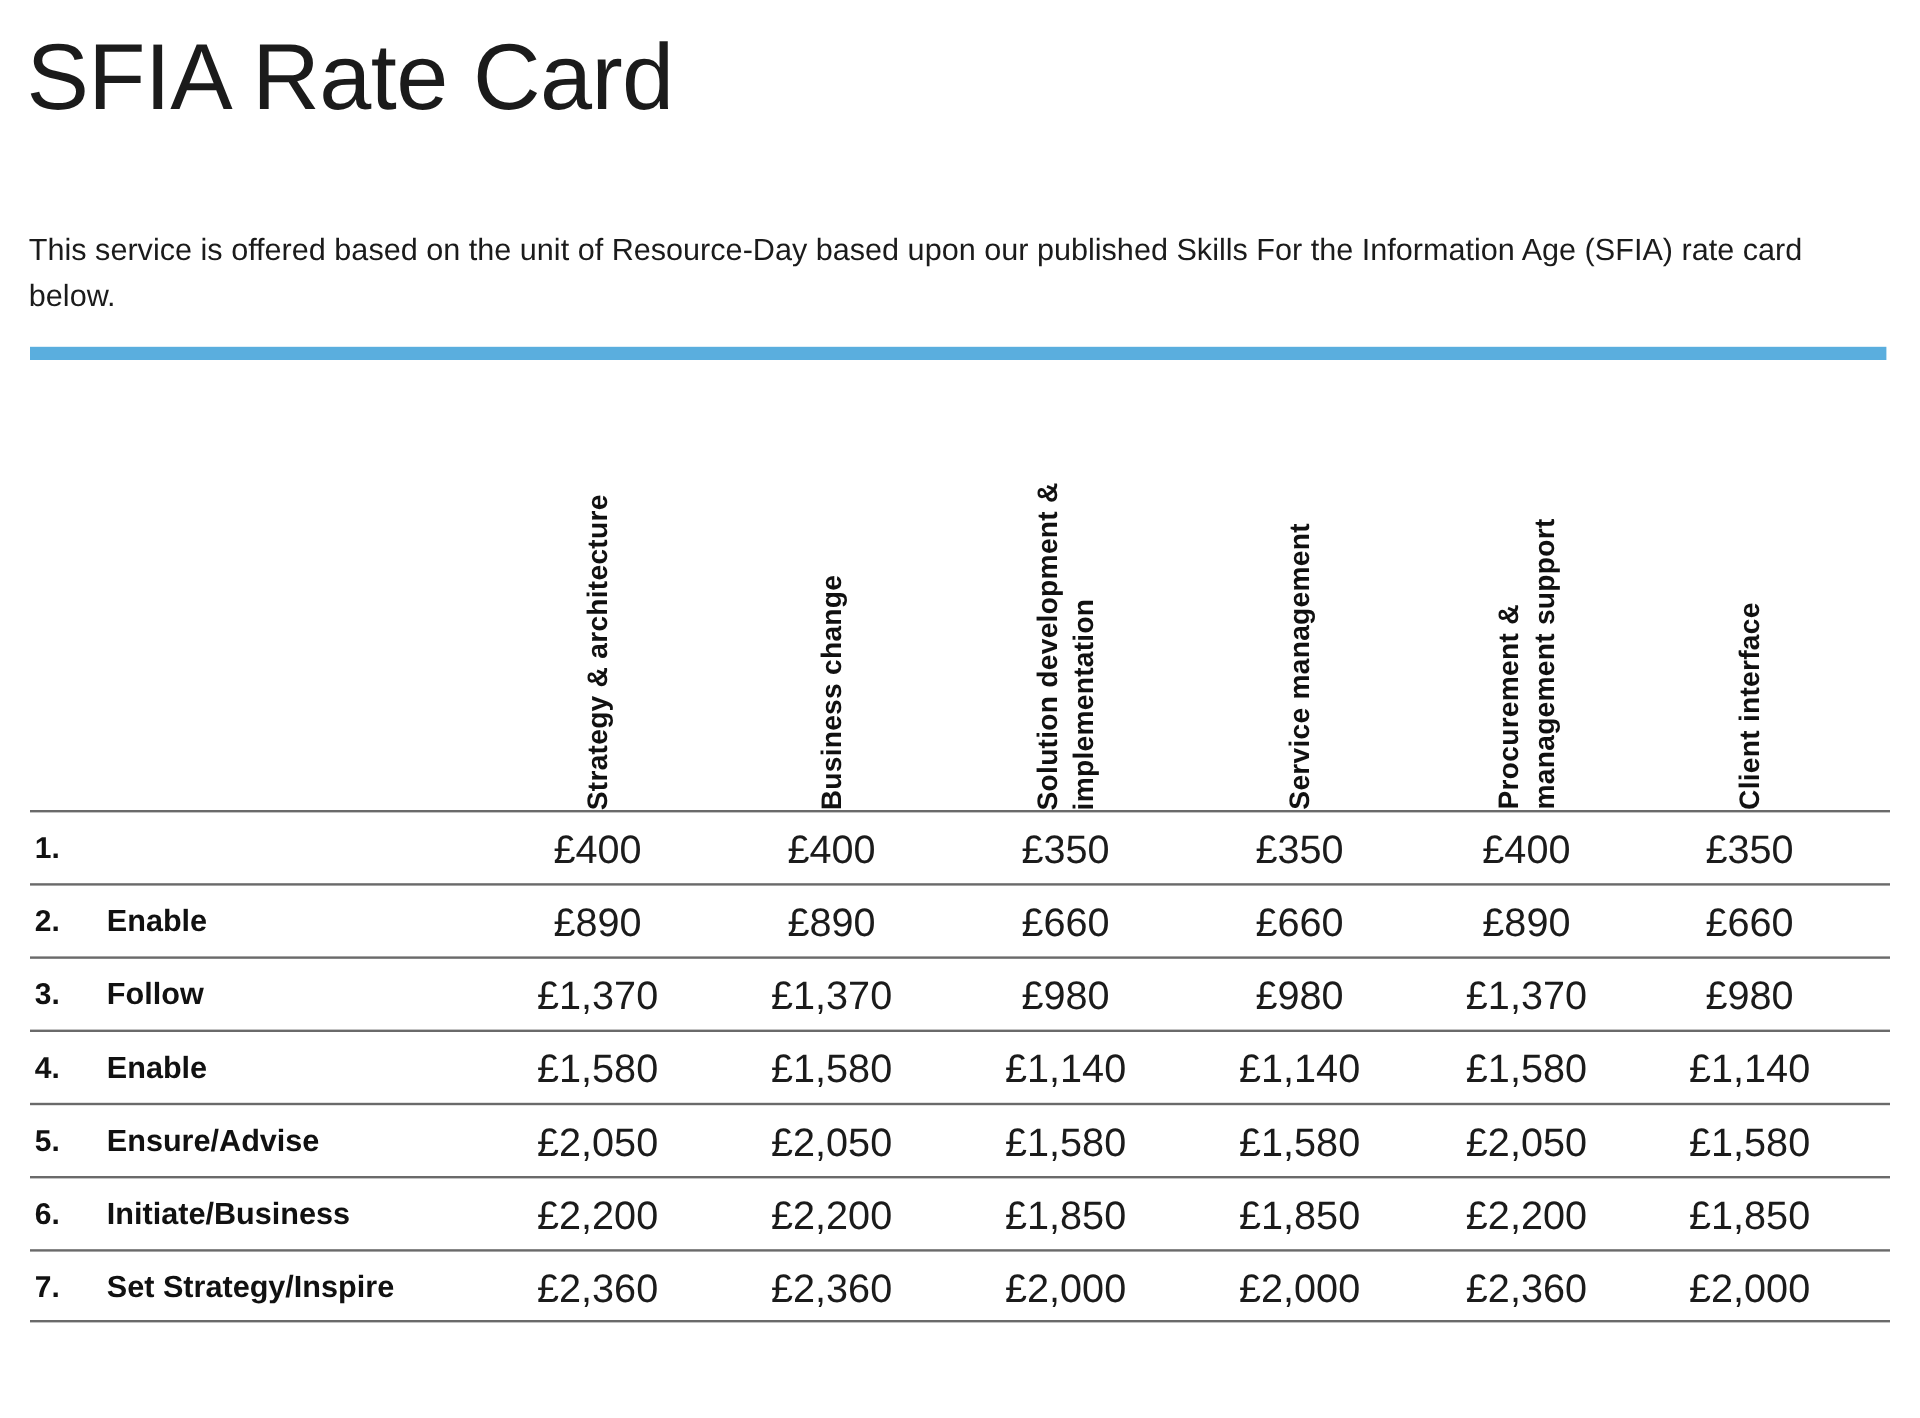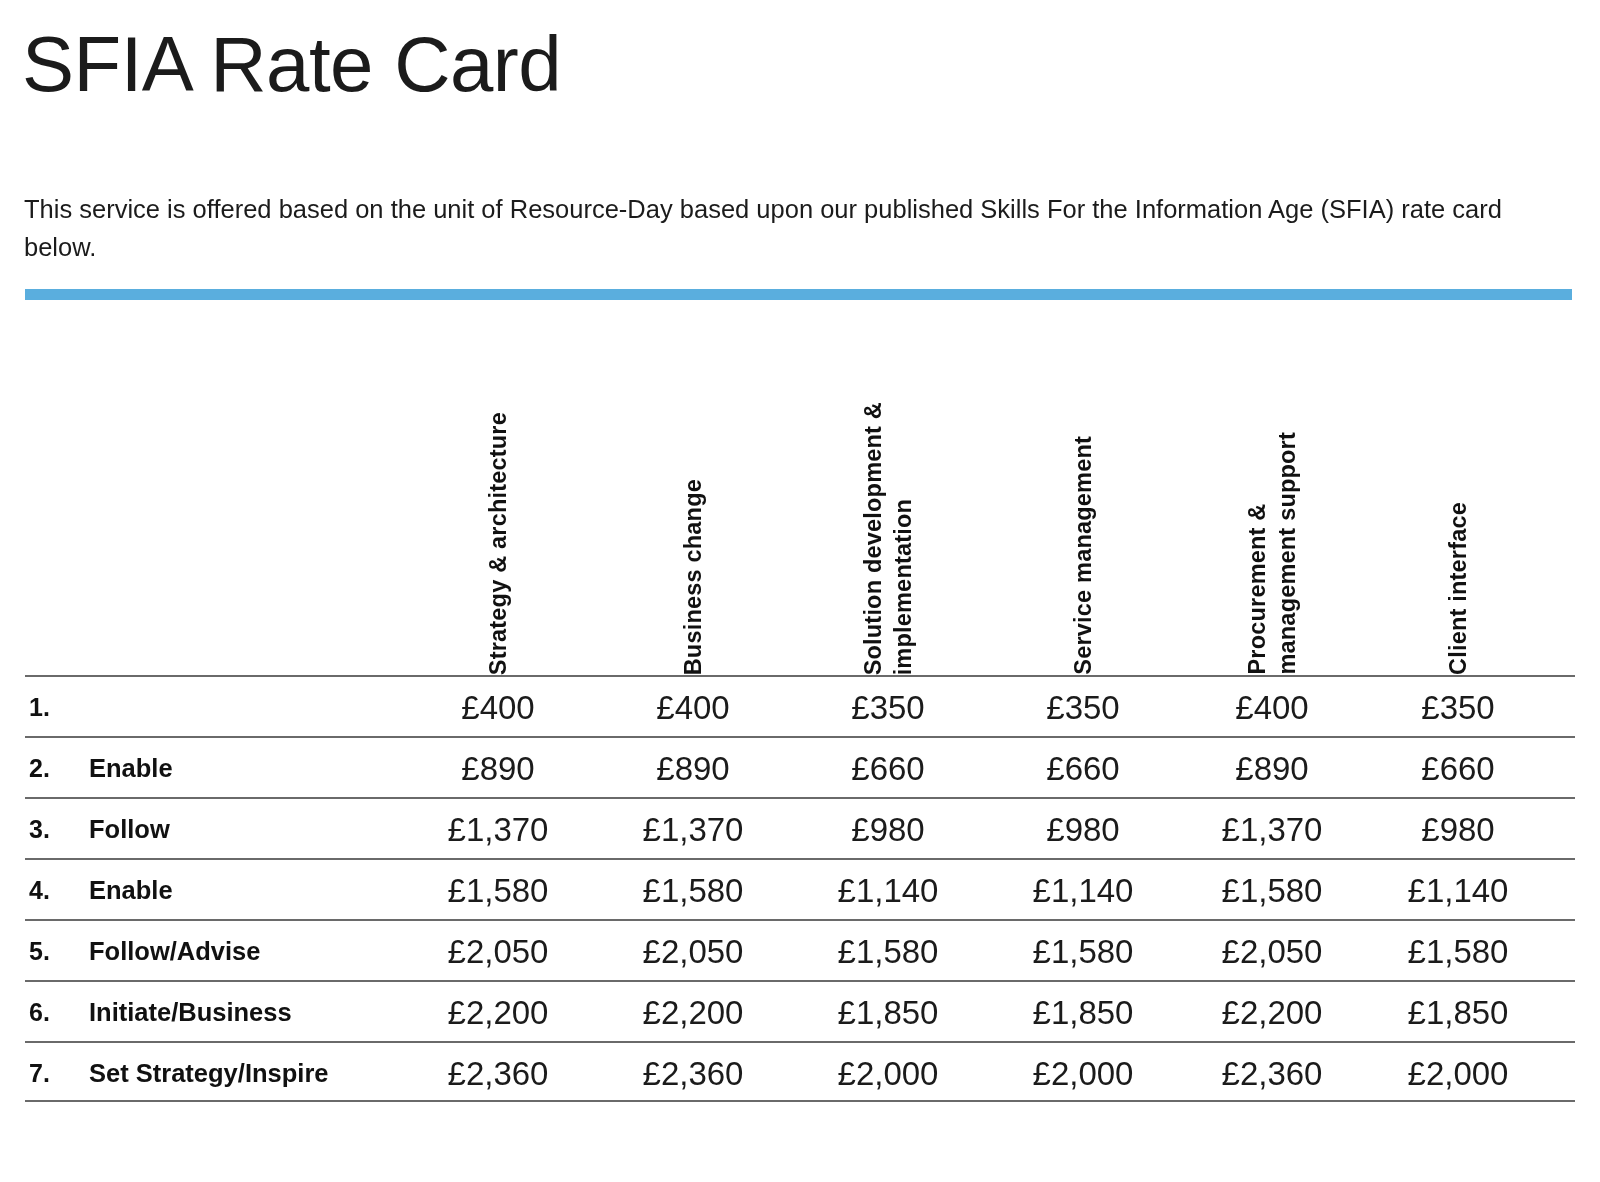--- a/index.html
+++ b/index.html
@@ -200,21 +200,21 @@
           <div class="cell c-label">Enable</div>
           <div class="cell c-val" style="left: 378px; width: 190px;">£1,580</div>
           <div class="cell c-val" style="left: 573px; width: 190px;">£1,580</div>
           <div class="cell c-val" style="left: 768px; width: 190px;">£1,140</div>
           <div class="cell c-val" style="left: 963px; width: 190px;">£1,140</div>
           <div class="cell c-val" style="left: 1152px; width: 190px;">£1,580</div>
           <div class="cell c-val" style="left: 1338px; width: 190px;">£1,140</div>
         </div>
         <div class="trow">
           <div class="cell c-num">5.</div>
-          <div class="cell c-label">Follow/Advise</div>
+          <div class="cell c-label">Ensure/Advise</div>
           <div class="cell c-val" style="left: 378px; width: 190px;">£2,050</div>
           <div class="cell c-val" style="left: 573px; width: 190px;">£2,050</div>
           <div class="cell c-val" style="left: 768px; width: 190px;">£1,580</div>
           <div class="cell c-val" style="left: 963px; width: 190px;">£1,580</div>
           <div class="cell c-val" style="left: 1152px; width: 190px;">£2,050</div>
           <div class="cell c-val" style="left: 1338px; width: 190px;">£1,580</div>
         </div>
         <div class="trow">
           <div class="cell c-num">6.</div>
           <div class="cell c-label">Initiate/Business</div>

